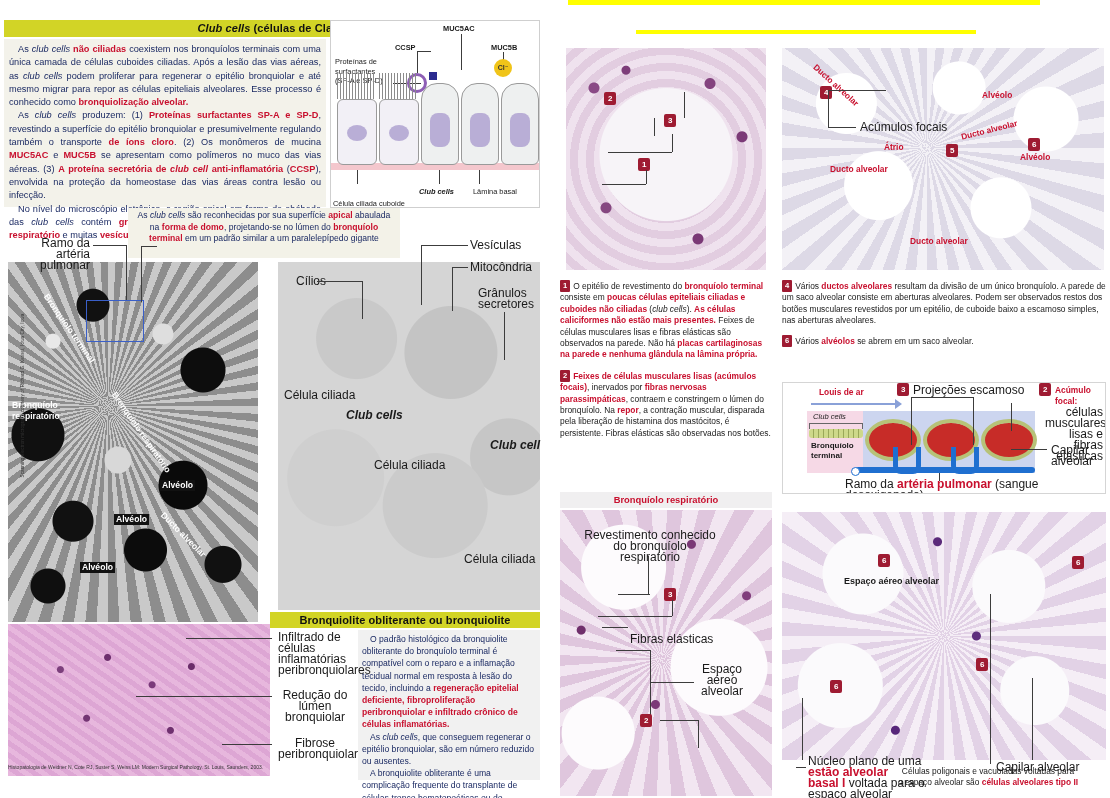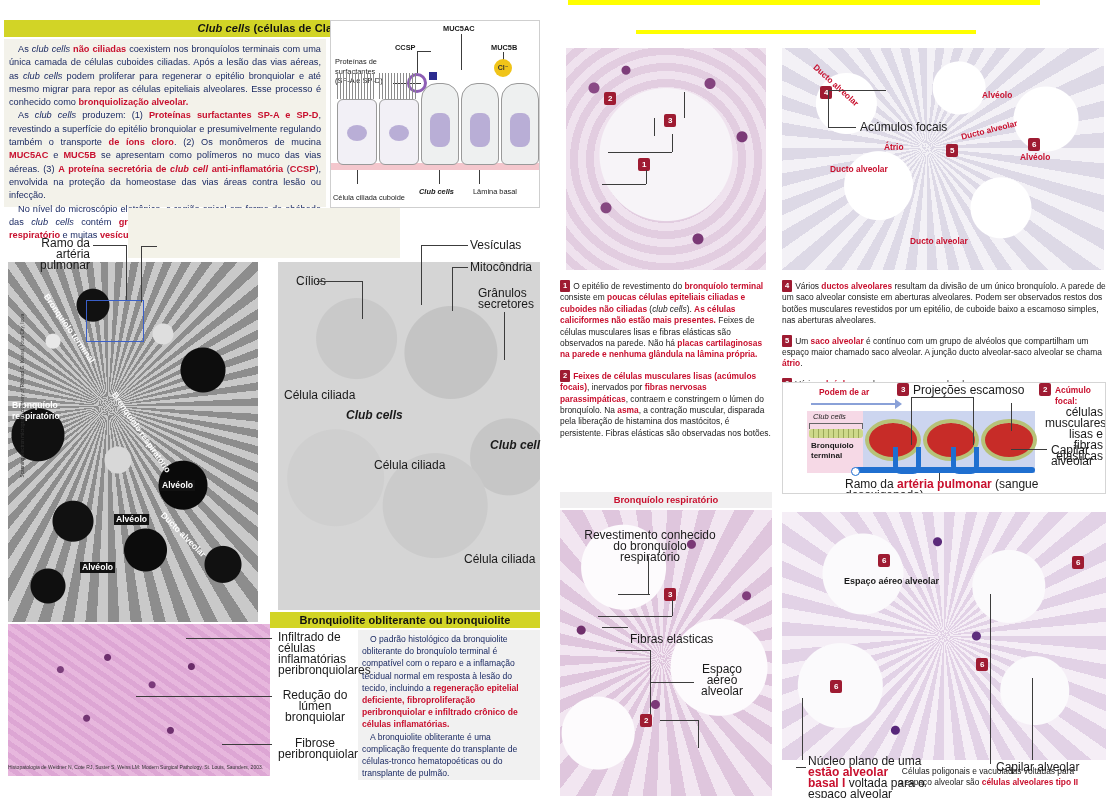--- a/index.html
+++ b/index.html
@@ -201,26 +201,29 @@
     <div class="cell-box" style="left:90px;top:62px;width:36px;height:80px;border-radius:16px 16px 6px 6px;background:#eef0f0;"></div>
     <div class="nucleus" style="left:99px;top:92px;width:20px;height:34px;border-radius:8px;"></div>
     <div class="cell-box" style="left:130px;top:62px;width:36px;height:80px;border-radius:16px 16px 6px 6px;background:#eef0f0;"></div>
     <div class="nucleus" style="left:139px;top:92px;width:20px;height:34px;border-radius:8px;"></div>
     <div class="cell-box" style="left:170px;top:62px;width:36px;height:80px;border-radius:16px 16px 6px 6px;background:#eef0f0;"></div>
     <div class="nucleus" style="left:179px;top:92px;width:20px;height:34px;border-radius:8px;"></div>
 
     <div class="lead" style="left:26px;top:149px;width:1px;height:14px;"></div>
     <div class="lead" style="left:108px;top:149px;width:1px;height:14px;"></div>
     <div class="lead" style="left:148px;top:149px;width:1px;height:14px;"></div>
-    <div class="diag-lbl" style="left:2px;top:172px;">Célula ciliada cuboide</div>
+    <div class="diag-lbl" style="left:2px;top:178px;">Célula ciliada cuboide</div>
     <div class="diag-lbl" style="left:88px;top:166px;font-weight:bold;font-style:italic;">Club cells</div>
     <div class="diag-lbl" style="left:142px;top:166px;">Lâmina basal</div>
   </div>
 
   <div class="abs" id="callout"></div>
+  <div class="abs" id="callout-t">
+    As <span class="ital">club cells</span> são reconhecidas por sua superfície <span class="red">apical</span> abaulada na <span class="red">forma de domo</span>, projetando-se no lúmen do <span class="red">bronquíolo terminal</span> em um padrão similar a um paralelepípedo gigante
+  </div>
 
   <div class="abs" id="sem">
 
     <div style="position:absolute;left:78px;top:38px;width:56px;height:40px;border:1.4px solid #3a5fc8;"></div>
 
     <div class="lbl-w" style="left:42px;top:30px;transform:rotate(55deg);transform-origin:left top;color:#fff;">Bronquíolo terminal</div>
     <div class="lbl-w" style="left:4px;top:138px;width:62px;color:#fff;">Bronquíolo respiratório</div>
     <div class="lbl-w" style="left:110px;top:128px;transform:rotate(55deg);transform-origin:left top;color:#fff;">Bronquíolo respiratório</div>
     <div class="lbl-w" style="left:152px;top:218px;background:#111;padding:0 2px;">Alvéolo</div>
     <div class="lbl-w" style="left:106px;top:252px;background:#111;padding:0 2px;">Alvéolo</div>
@@ -251,20 +254,21 @@
   <div class="lbl abs" style="left:470px;top:262px;">Mitocôndria</div>
   <div class="lead abs" style="left:452px;top:267px;width:16px;height:1px;"></div>
   <div class="lead abs" style="left:452px;top:267px;width:1px;height:44px;"></div>
   <div class="lbl abs" style="left:478px;top:288px;width:60px;">Grânulos secretores</div>
   <div class="lead abs" style="left:504px;top:312px;width:1px;height:48px;"></div>
 
   <div class="abs hdr" id="bo-hdr">Bronquiolite obliterante ou bronquiolite constritiva</div>
   <div class="abs" id="bo-body"></div>
   <div class="abs" id="bo-text">
     <p>O padrão histológico da bronquiolite obliterante do bronquíolo terminal é compatível com o reparo e a inflamação tecidual normal em resposta à lesão do tecido, incluindo a <span class="red">regeneração epitelial deficiente, fibroproliferação peribronquiolar e infiltrado crônico de células inflamatórias.</span></p>
+    <p>As <span class="ital">club cells</span>, que conseguem regenerar o epitélio bronquiolar, são em número reduzido ou ausentes.</p>
     <p>A bronquiolite obliterante é uma complicação frequente do transplante de células-tronco hematopoéticas ou do transplante de pulmão.</p>
   </div>
   <div class="abs" id="histo-bot"></div>
   <div class="lbl abs" style="left:278px;top:632px;width:74px;">Infiltrado de células inflamatórias peribronquiolares</div>
   <div class="lead abs" style="left:186px;top:638px;width:86px;height:1px;"></div>
   <div class="lbl abs" style="left:278px;top:690px;width:74px;text-align:center;">Redução do lúmen bronquiolar</div>
   <div class="lead abs" style="left:136px;top:696px;width:136px;height:1px;"></div>
   <div class="lbl abs" style="left:278px;top:738px;width:74px;text-align:center;">Fibrose peribronquiolar</div>
   <div class="lead abs" style="left:222px;top:744px;width:50px;height:1px;"></div>
   <div class="abs" id="credit-histo">Histopatologia de Weidner N, Cote RJ, Suster S, Weiss LM: Modern Surgical Pathology. St. Louis, Saunders, 2003.</div>
@@ -277,21 +281,21 @@
   <div class="lead" style="left:88px;top:70px;width:1px;height:18px;"></div>
   <div class="lead" style="left:118px;top:44px;width:1px;height:26px;"></div>
   <div class="lead" style="left:106px;top:86px;width:1px;height:18px;"></div>
   <div class="lead" style="left:42px;top:104px;width:64px;height:1px;"></div>
   <div class="lead" style="left:80px;top:122px;width:1px;height:14px;"></div>
   <div class="lead" style="left:36px;top:136px;width:44px;height:1px;"></div>
 </div>
 
 <div class="abs" id="m-text">
   <p><span class="num">1</span>O epitélio de revestimento do <span class="red">bronquíolo terminal</span> consiste em <span class="red">poucas células epiteliais ciliadas e cuboides não ciliadas</span> (<span class="ital">club cells</span>). <span class="red">As células caliciformes não estão mais presentes.</span> Feixes de células musculares lisas e fibras elásticas são observados na parede. Não há <span class="red">placas cartilaginosas na parede e nenhuma glândula na lâmina própria.</span></p>
-  <p><span class="num">2</span><span class="red">Feixes de células musculares lisas (acúmulos focais)</span>, inervados por <span class="red">fibras nervosas parassimpáticas</span>, contraem e constringem o lúmen do bronquíolo. Na <span class="red">asma</span>, a contração muscular, disparada pela liberação de histamina dos mastócitos, é persistente. Fibras elásticas são observadas nos botões.</p>
+  <p><span class="num">2</span><span class="red">Feixes de células musculares lisas (acúmulos focais)</span>, inervados por <span class="red">fibras nervosas parassimpáticas</span>, contraem e constringem o lúmen do bronquíolo. Na <span class="red">repor</span>, a contração muscular, disparada pela liberação de histamina dos mastócitos, é persistente. Fibras elásticas são observadas nos botões.</p>
 </div>
 
 <div class="abs" id="m-bo-hdr">Bronquíolo respiratório</div>
 <div class="abs" id="m-histo2">
   <div class="lbl" style="left:24px;top:20px;width:132px;text-align:center;">Revestimento conhecido do bronquíolo respiratório</div>
   <div class="numabs" style="left:104px;top:78px;">3</div>
   <div class="lead" style="left:88px;top:46px;width:1px;height:38px;"></div>
   <div class="lead" style="left:58px;top:84px;width:32px;height:1px;"></div>
   <div class="lead" style="left:38px;top:106px;width:74px;height:1px;"></div>
   <div class="lead" style="left:112px;top:90px;width:1px;height:16px;"></div>
@@ -318,32 +322,31 @@
   <div class="numabs" style="left:164px;top:96px;">5</div>
   <div class="redlbl" style="left:178px;top:84px;transform:rotate(-14deg);transform-origin:left top;">Ducto alveolar</div>
   <div class="numabs" style="left:246px;top:90px;">6</div>
   <div class="redlbl" style="left:238px;top:104px;">Alvéolo</div>
   <div class="redlbl" style="left:48px;top:116px;">Ducto alveolar</div>
   <div class="redlbl" style="left:128px;top:188px;">Ducto alveolar</div>
 </div>
 
 <div class="abs" id="r-text">
   <p><span class="num">4</span>Vários <span class="red">ductos alveolares</span> resultam da divisão de um único bronquíolo. A parede de um saco alveolar consiste em aberturas alveolares. Podem ser observados restos dos botões musculares revestidos por um epitélio, de cuboide baixo a escamoso simples, nas aberturas alveolares.</p>
-  <p><span class="num">5</span>Um <span class="red">saco alveolar</span> é contínuo com um grupo de alvéolos que compartilham um espaço maior chamado saco alveolar. A junção ducto alveolar-saco alveolar se chama <span class="red">átrio</span>.</p>
   <p><span class="num">6</span>Vários <span class="red">alvéolos</span> se abrem em um saco alveolar.</p>
 </div>
 
 <div class="abs" id="r-diagram">
 
   <div style="position:absolute;left:24px;top:28px;width:228px;height:62px;background:#ccd5ef;"></div>
   <div style="position:absolute;left:24px;top:28px;width:56px;height:62px;background:#f6d9e6;"></div>
 
   <div style="position:absolute;left:28px;top:20px;width:86px;height:2px;background:#8aa1d8;"></div>
   <div style="position:absolute;left:112px;top:16px;width:0;height:0;border-left:7px solid #8aa1d8;border-top:5px solid transparent;border-bottom:5px solid transparent;"></div>
-  <div class="redlbl" style="left:36px;top:4px;">Podem de ar</div>
+  <div class="redlbl" style="left:36px;top:4px;">Louis de ar</div>
 
   <div style="position:absolute;left:26px;top:40px;width:52px;height:5px;border-left:1px solid #666;border-right:1px solid #666;border-top:1px solid #666;"></div>
   <div class="lbl ital" style="left:30px;top:28px;font-size:7.6px;">Club cells</div>
   <div style="position:absolute;left:26px;top:46px;width:54px;height:9px;background:repeating-linear-gradient(90deg,#cdd88a 0 4px,#9aa85a 4px 5px);border-radius:3px;"></div>
   <div class="lbl" style="left:28px;top:58px;width:48px;font-weight:bold;font-size:8px;line-height:10px;">Bronquíolo terminal</div>
 
   <div style="position:absolute;left:84px;top:40px;width:52px;height:36px;border-radius:50%;background:#c72c28;"></div>
   <div style="position:absolute;left:82px;top:36px;width:56px;height:42px;border-radius:50%;border:4px solid #b7c278;box-sizing:border-box;"></div>
   <div style="position:absolute;left:142px;top:40px;width:52px;height:36px;border-radius:50%;background:#c72c28;"></div>
   <div style="position:absolute;left:140px;top:36px;width:56px;height:42px;border-radius:50%;border:4px solid #b7c278;box-sizing:border-box;"></div>

